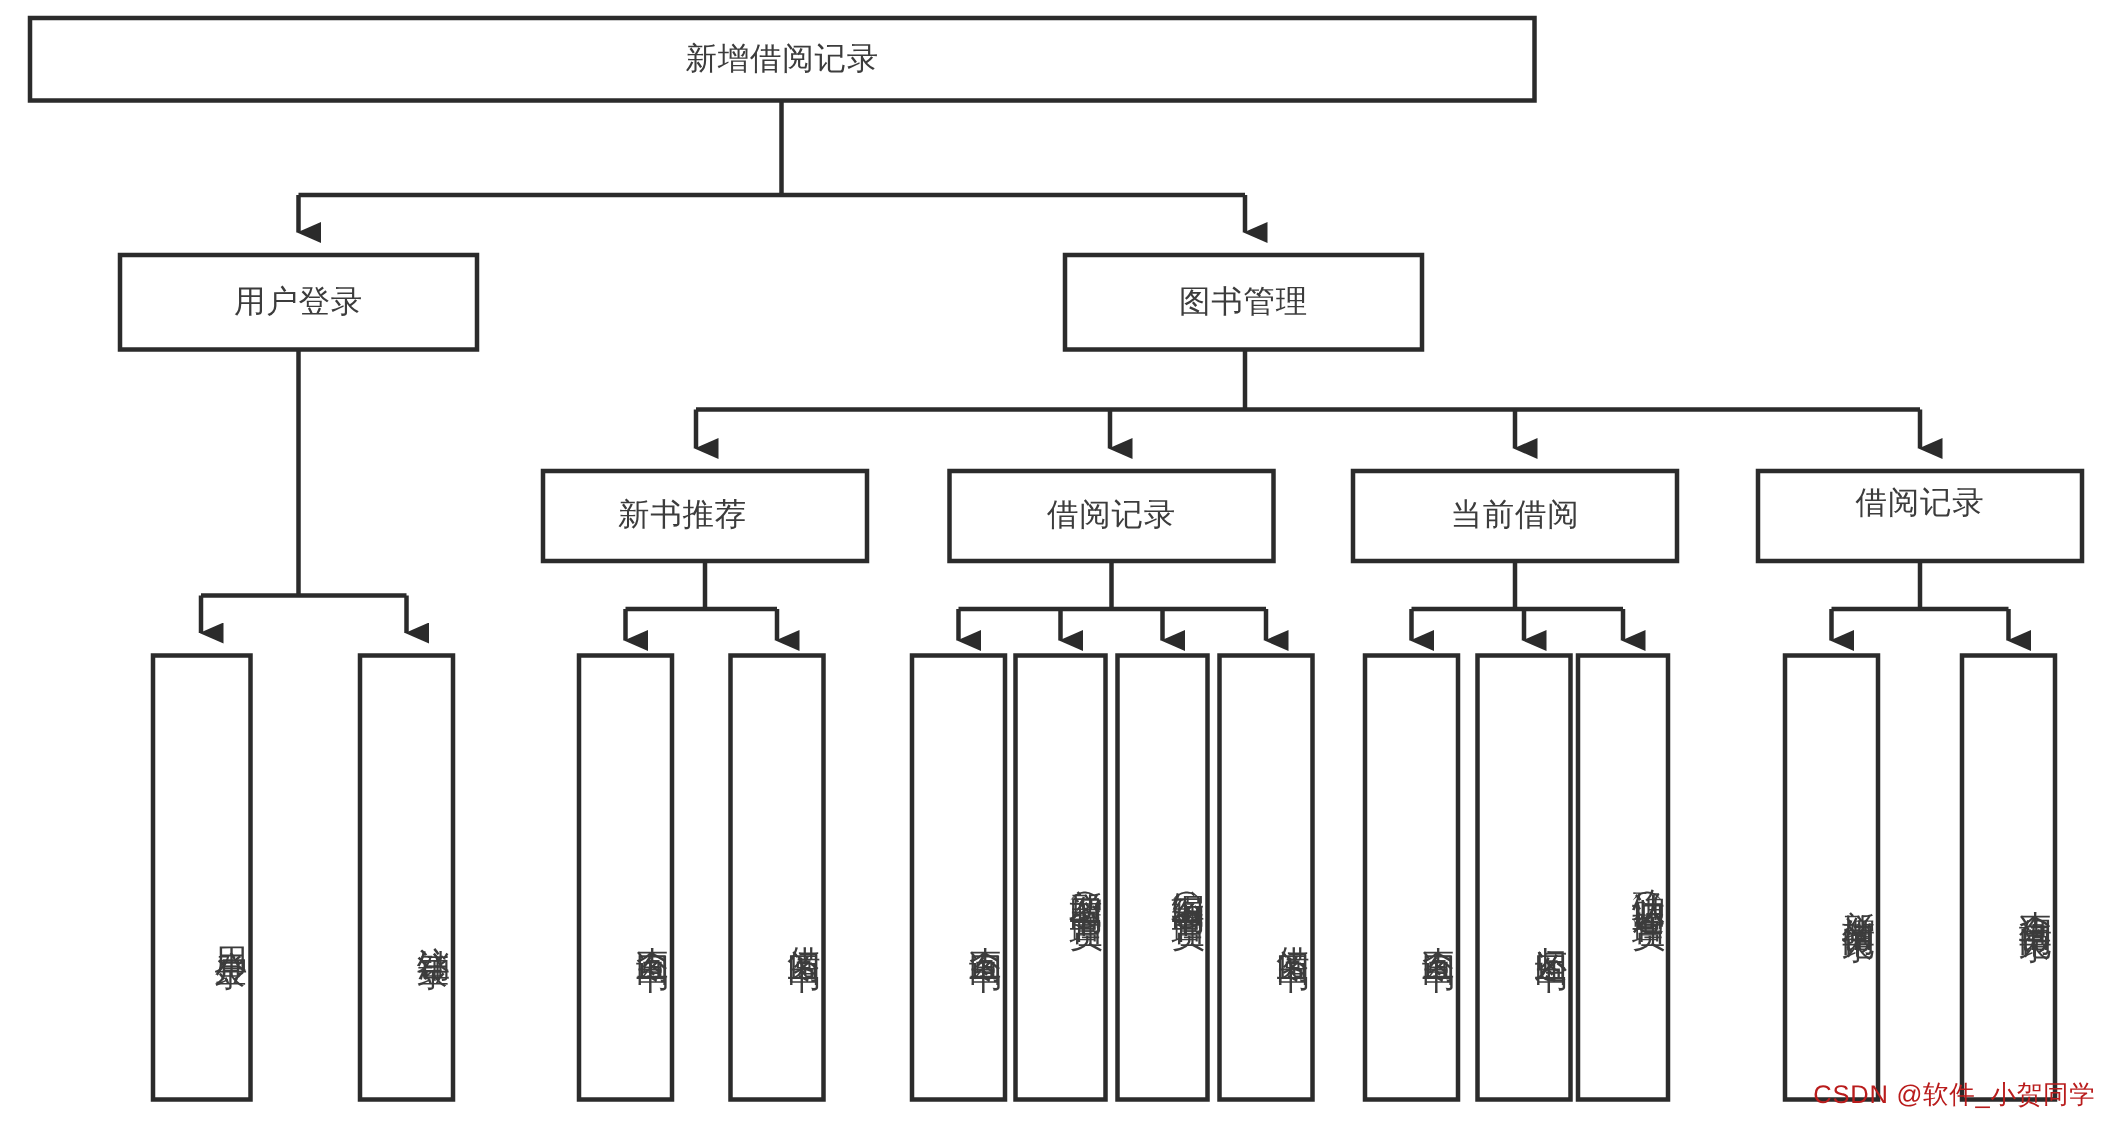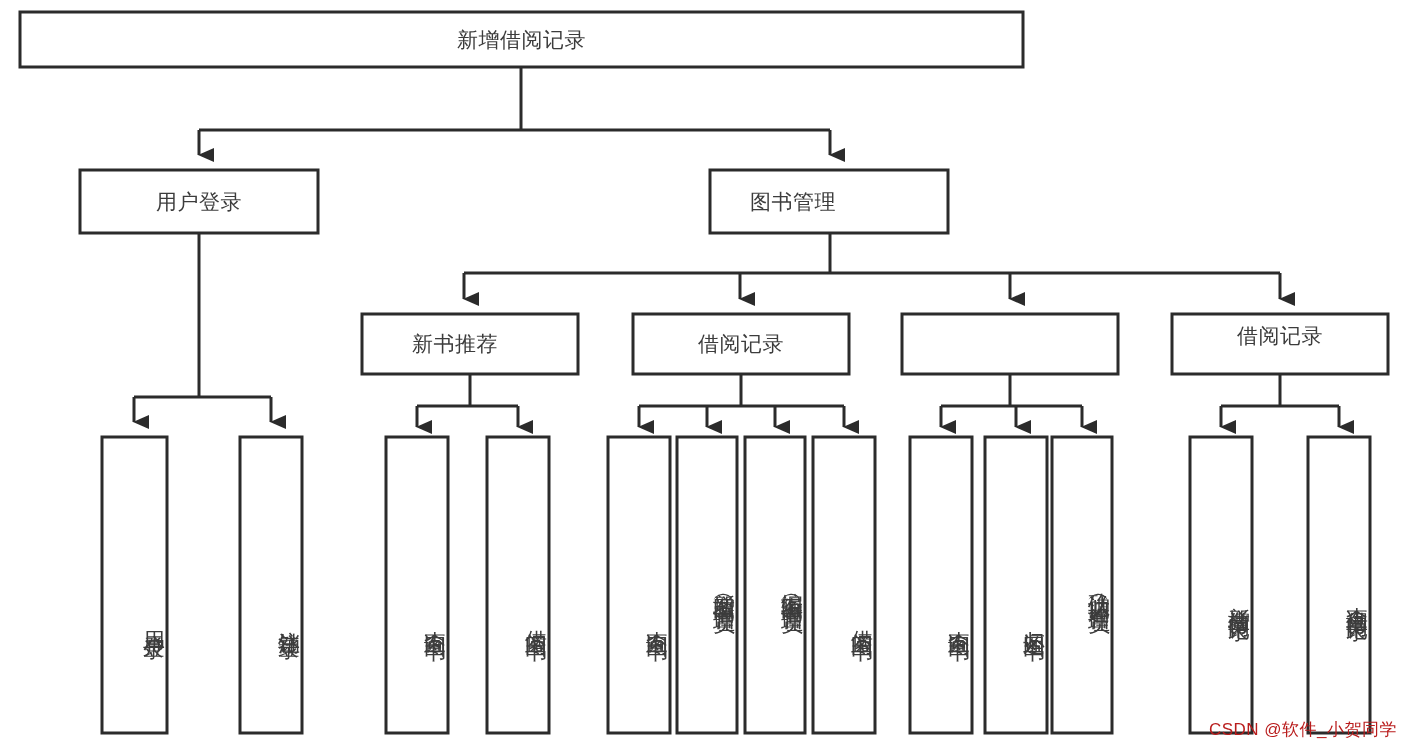--- a/index.html
+++ b/index.html
@@ -174,24 +174,25 @@
     <rect class="node-rect" x="985" y="437" width="62" height="296"></rect>
     <rect class="node-rect" x="1052" y="437" width="60" height="296"></rect>
 
     <rect class="node-rect" x="1190" y="437" width="62" height="296"></rect>
     <rect class="node-rect" x="1308" y="437" width="62" height="296"></rect>
   </svg>
 
   <div class="node-label-h" style="left:20px; top:12px; width:1003px; height:55px;">新增借阅记录</div>
 
   <div class="node-label-h" style="left:80px; top:170px; width:238px; height:63px;">用户登录</div>
-  <div class="node-label-h" style="left:674px; top:170px; width:238px; height:63px;border-radius:10px;">图书管理</div>
+  <div class="node-label-h" style="left:710px; top:170px; width:238px; height:63px;border-radius:10px;">图书管理</div>
 
   <div class="node-label-h" style="left:347px; top:314px; width:216px; height:60px;">新书推荐</div>
   <div class="node-label-h" style="left:633px; top:314px; width:216px; height:60px;">借阅记录</div>
+  <div class="node-label-h" style="left:902px; top:314px; width:216px; height:60px;">当前借阅</div>
   <div class="node-label-h" style="left:1172px; top:314px; width:216px; height:44px;">借阅记录</div>
 
   <div class="node-label-v" style="left:102px; top:505px; width:65px; height:228px;">用户登录</div>
   <div class="node-label-v" style="left:240px; top:505px; width:62px; height:228px;">注销登录</div>
 
   <div class="node-label-v" style="left:386px; top:505px; width:62px; height:228px;">查询图书</div>
   <div class="node-label-v" style="left:487px; top:505px; width:62px; height:228px;">借阅图书</div>
 
   <div class="node-label-v" style="left:608px; top:505px; width:62px; height:228px;">查询图书</div>
   <div class="node-label-v" style="left:677px; top:443px; width:60px; height:290px;">新增图书（管理员）</div>

